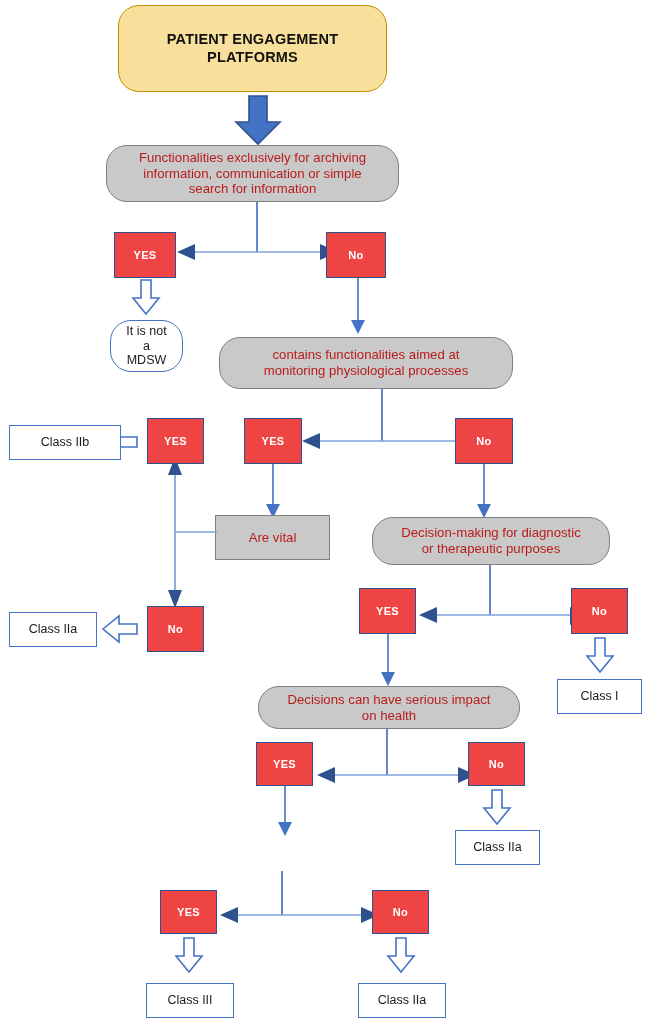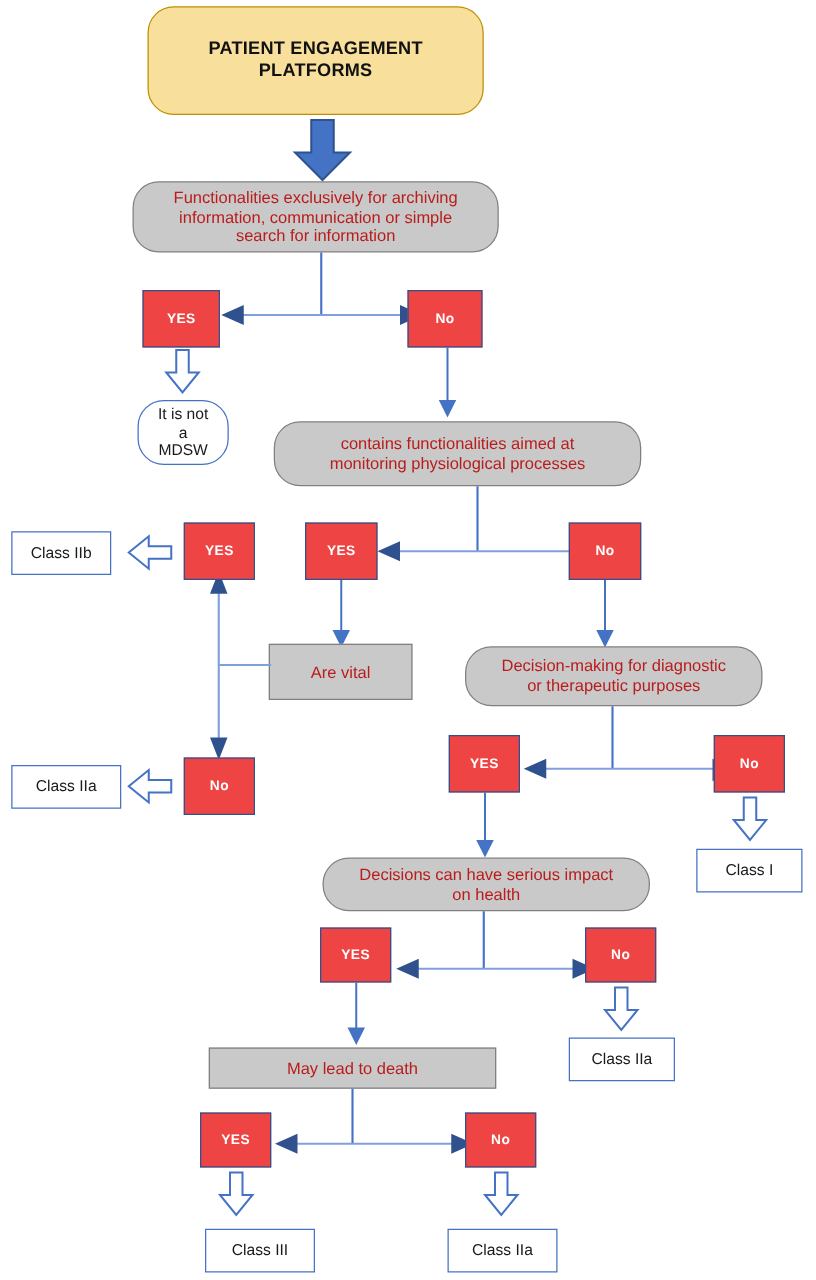--- a/index.html
+++ b/index.html
@@ -165,21 +165,21 @@
 
   <div class="node choice" style="left:147px; top:418px; width:57px; height:46px;">YES</div>
   <div class="node choice" style="left:147px; top:606px; width:57px; height:46px;">No</div>
 
   <div class="conn" style="left:103px; top:427px;">
     <svg width="36" height="30" viewBox="0 0 36 30">
       <polygon points="0,15 16,2 16,10 34,10 34,20 16,20 16,28" fill="#ffffff" stroke="#4472C4" stroke-width="1.6"></polygon>
     </svg>
   </div>
 
-  <div class="node outcome" style="left:9px; top:425px; width:80px; height:35px;">Class IIb</div>
+  <div class="node outcome" style="left:9px; top:425px; width:112px; height:35px;">Class IIb</div>
 
   <div class="conn" style="left:103px; top:614px;">
     <svg width="36" height="30" viewBox="0 0 36 30">
       <polygon points="0,15 16,2 16,10 34,10 34,20 16,20 16,28" fill="#ffffff" stroke="#4472C4" stroke-width="1.6"></polygon>
     </svg>
   </div>
 
   <div class="node outcome" style="left:9px; top:612px; width:88px; height:35px;">Class IIa</div>
 
   <div class="node process lbl-multiline" style="left:372px; top:517px; width:238px; height:48px;">Decision-making for diagnostic
@@ -235,41 +235,40 @@
   </div>
 
   <div class="conn" style="left:482px; top:790px;">
     <svg width="30" height="36" viewBox="0 0 30 36">
       <polygon points="10,0 20,0 20,18 28,18 15,34 2,18 10,18" fill="#ffffff" stroke="#4472C4" stroke-width="1.6"></polygon>
     </svg>
   </div>
 
   <div class="node outcome" style="left:455px; top:830px; width:85px; height:35px;">Class IIa</div>
 
-  <div class="node process" style="left:167px; top:838px; width:230px; height:33px;">May lead to death</div>
 
   <div class="conn" style="left:218px; top:871px;">
     <svg width="162" height="54" viewBox="0 0 162 54">
       <line x1="64" y1="0" x2="64" y2="44" stroke="#4472C4" stroke-width="1.7"></line>
       <line x1="18" y1="44" x2="146" y2="44" stroke="#7FA0DC" stroke-width="1.7"></line>
       <polygon points="2,44 20,36 20,52" fill="#2F528F"></polygon>
       <polygon points="161,44 143,36 143,52" fill="#2F528F"></polygon>
     </svg>
   </div>
 
   <div class="node choice" style="left:160px; top:890px; width:57px; height:44px;">YES</div>
   <div class="node choice" style="left:372px; top:890px; width:57px; height:44px;">No</div>
 
   <div class="conn" style="left:174px; top:938px;">
     <svg width="30" height="36" viewBox="0 0 30 36">
       <polygon points="10,0 20,0 20,18 28,18 15,34 2,18 10,18" fill="#ffffff" stroke="#4472C4" stroke-width="1.6"></polygon>
     </svg>
   </div>
 
-  <div class="node outcome" style="left:146px; top:983px; width:88px; height:35px;margin-left:18px;">Class III</div>
+  <div class="node outcome" style="left:146px; top:983px; width:88px; height:35px;">Class III</div>
 
   <div class="conn" style="left:386px; top:938px;">
     <svg width="30" height="36" viewBox="0 0 30 36">
       <polygon points="10,0 20,0 20,18 28,18 15,34 2,18 10,18" fill="#ffffff" stroke="#4472C4" stroke-width="1.6"></polygon>
     </svg>
   </div>
 
   <div class="node outcome" style="left:358px; top:983px; width:88px; height:35px;">Class IIa</div>
 
 </div>

